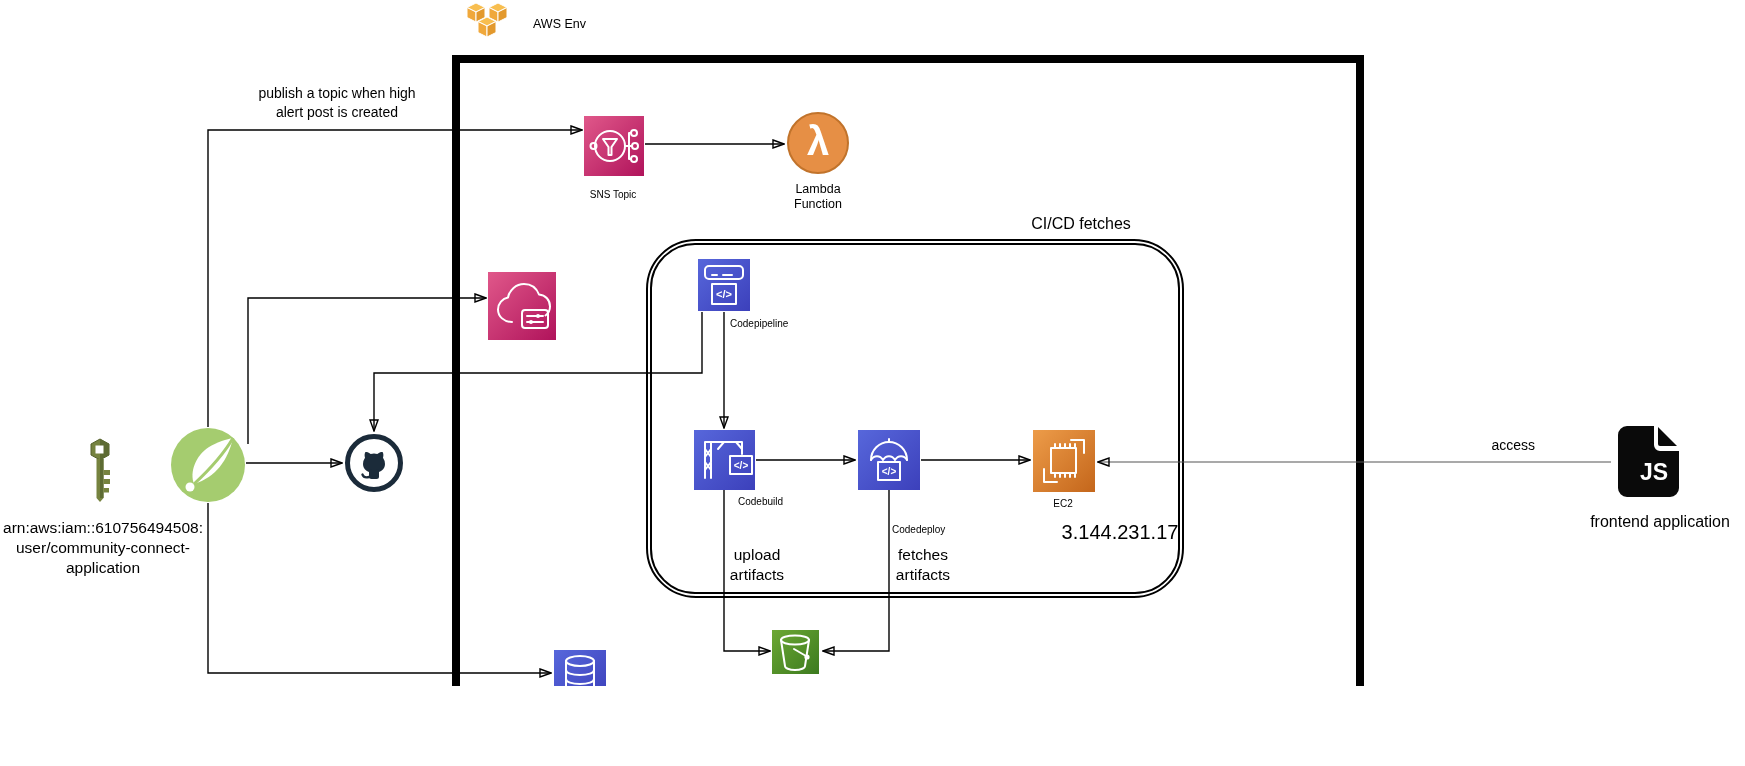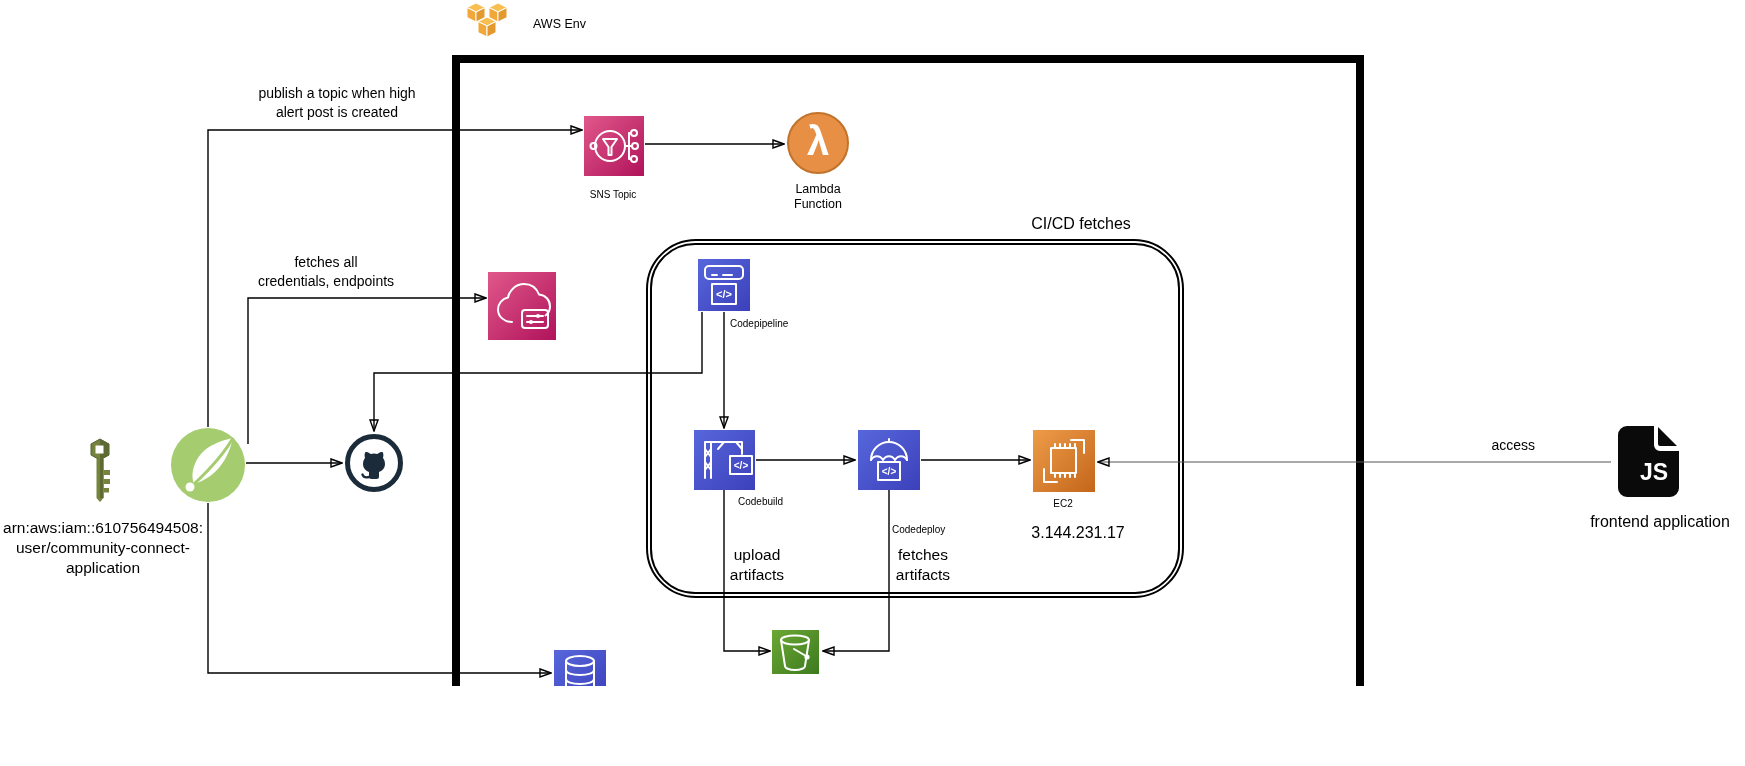--- a/index.html
+++ b/index.html
@@ -174,21 +174,21 @@
     <svg width="62" height="62" viewBox="0 0 62 62">
       <g class="glyph">
         <rect x="18" y="18" width="25" height="25"></rect>
         <path d="M22 18v-4M27 18v-4M32 18v-4M37 18v-4M42 18v-4"></path>
         <path d="M22 43v4M27 43v4M32 43v4M37 43v4M42 43v4"></path>
         <path d="M38 10h13v13M24 52H11V39"></path>
       </g>
     </svg>
   </div>
   <div class="lbl small" style="left:1013px;top:496px;width:100px;">EC2</div>
-  <div class="lbl" style="left:1018px;top:523px;width:120px;font-size:16px;">3.144.231.17</div>
+  <div class="lbl" style="left:1060px;top:523px;width:120px;font-size:20px;">3.144.231.17</div>
 
   <div class="tile grad-green" style="left:772px;top:630px;width:47px;height:44px;">
     <svg width="47" height="44" viewBox="0 0 47 44">
       <g class="glyph" stroke-width="1.8">
         <ellipse cx="23" cy="10" rx="14" ry="4.5"></ellipse>
         <path d="M9 10l4 26c0 2 4 4 10 4s10-2 10-4l4-26"></path>
         <path d="M22 19l12 7"></path>
       </g>
       <circle cx="35" cy="27" r="2.6" class="glyph-fill"></circle>
     </svg>
@@ -252,24 +252,20 @@
       <path class="js-dark" d="M41 2l19 19H43a2 2 0 0 1-2-2z"></path>
       <text x="37" y="55" font-size="23" text-anchor="middle" class="glyph-txt">JS</text>
     </svg>
   </div>
   <div class="lbl" style="left:1570px;top:512px;width:180px;font-size:16px;">frontend application</div>
 
   <div class="lbl" style="left:237px;top:84px;width:200px;white-space:normal;">
     <div>publish a topic when high</div>
     <div>alert post is created</div>
   </div>
-  <div class="lbl" style="left:246px;top:253px;width:160px;white-space:normal;">
-    <div>fetches all</div>
-    <div>credentials, endpoints</div>
-  </div>
   <div class="lbl" style="left:707px;top:545px;width:100px;font-size:15.5px;line-height:20px;">
     <div>upload</div>
     <div>artifacts</div>
   </div>
   <div class="lbl" style="left:873px;top:545px;width:100px;font-size:15.5px;line-height:20px;">
     <div>fetches</div>
     <div>artifacts</div>
   </div>
   <div class="lbl" style="left:1435px;top:436px;width:100px;text-align:right;">access</div>
 

